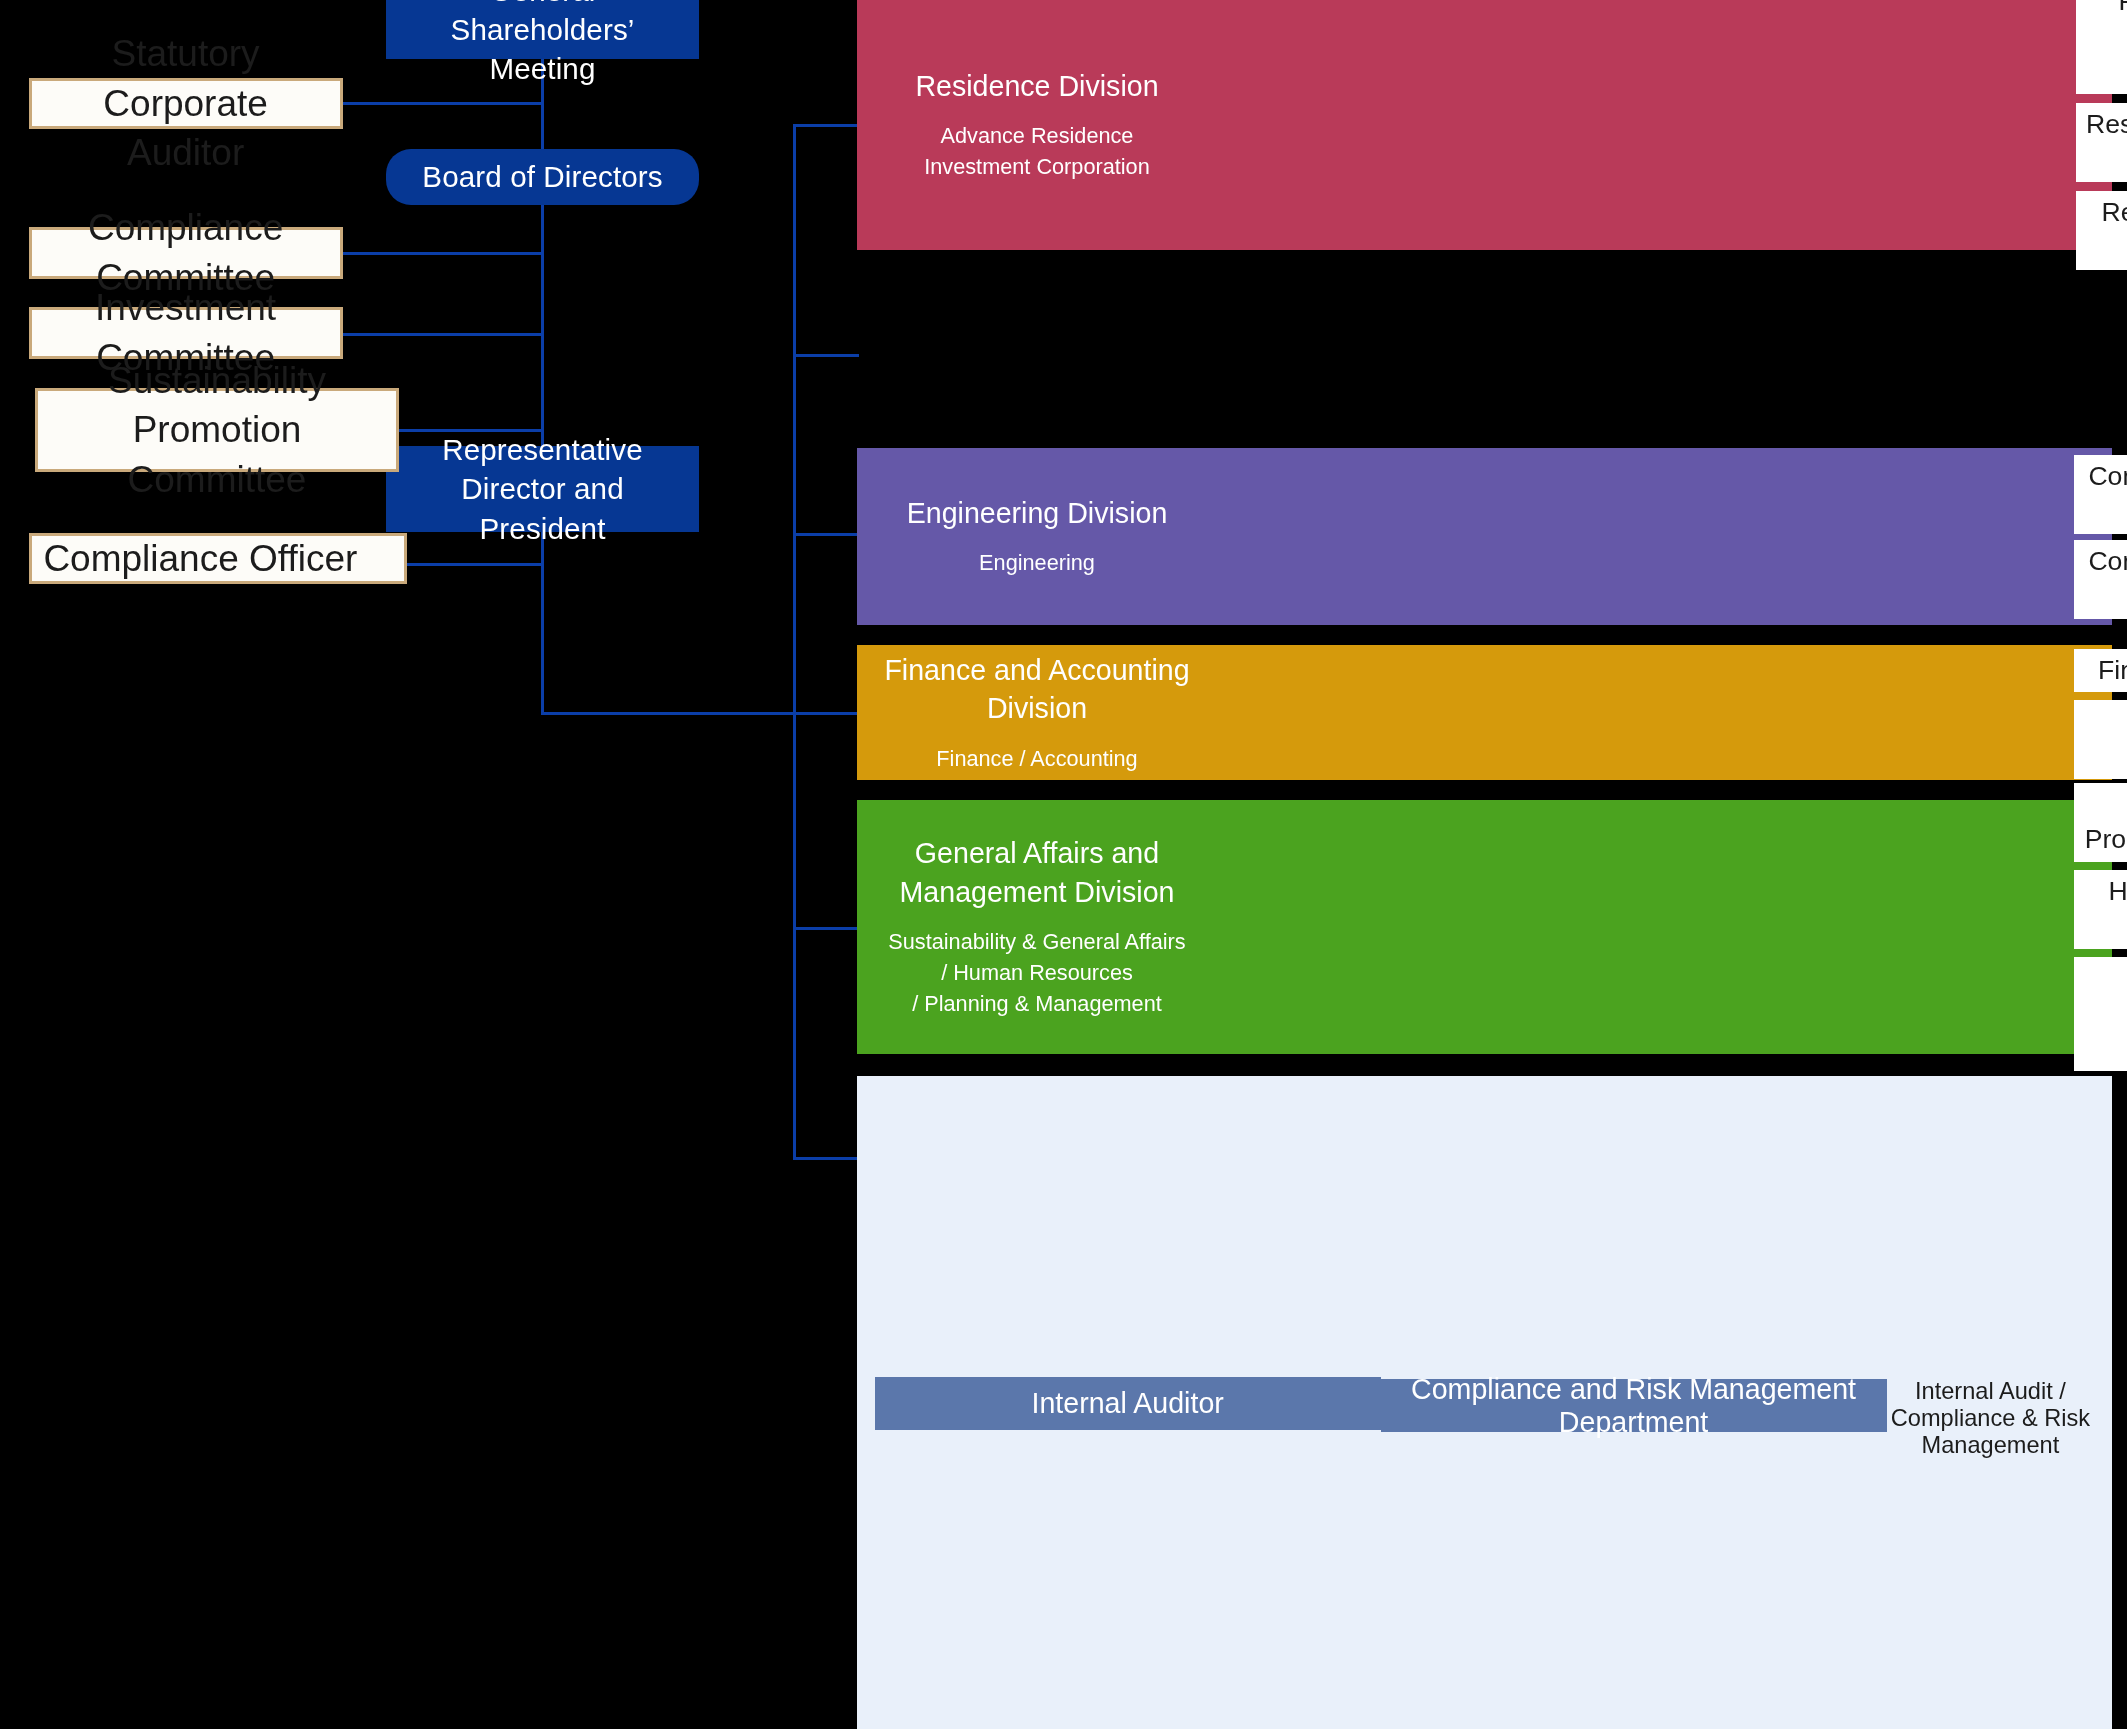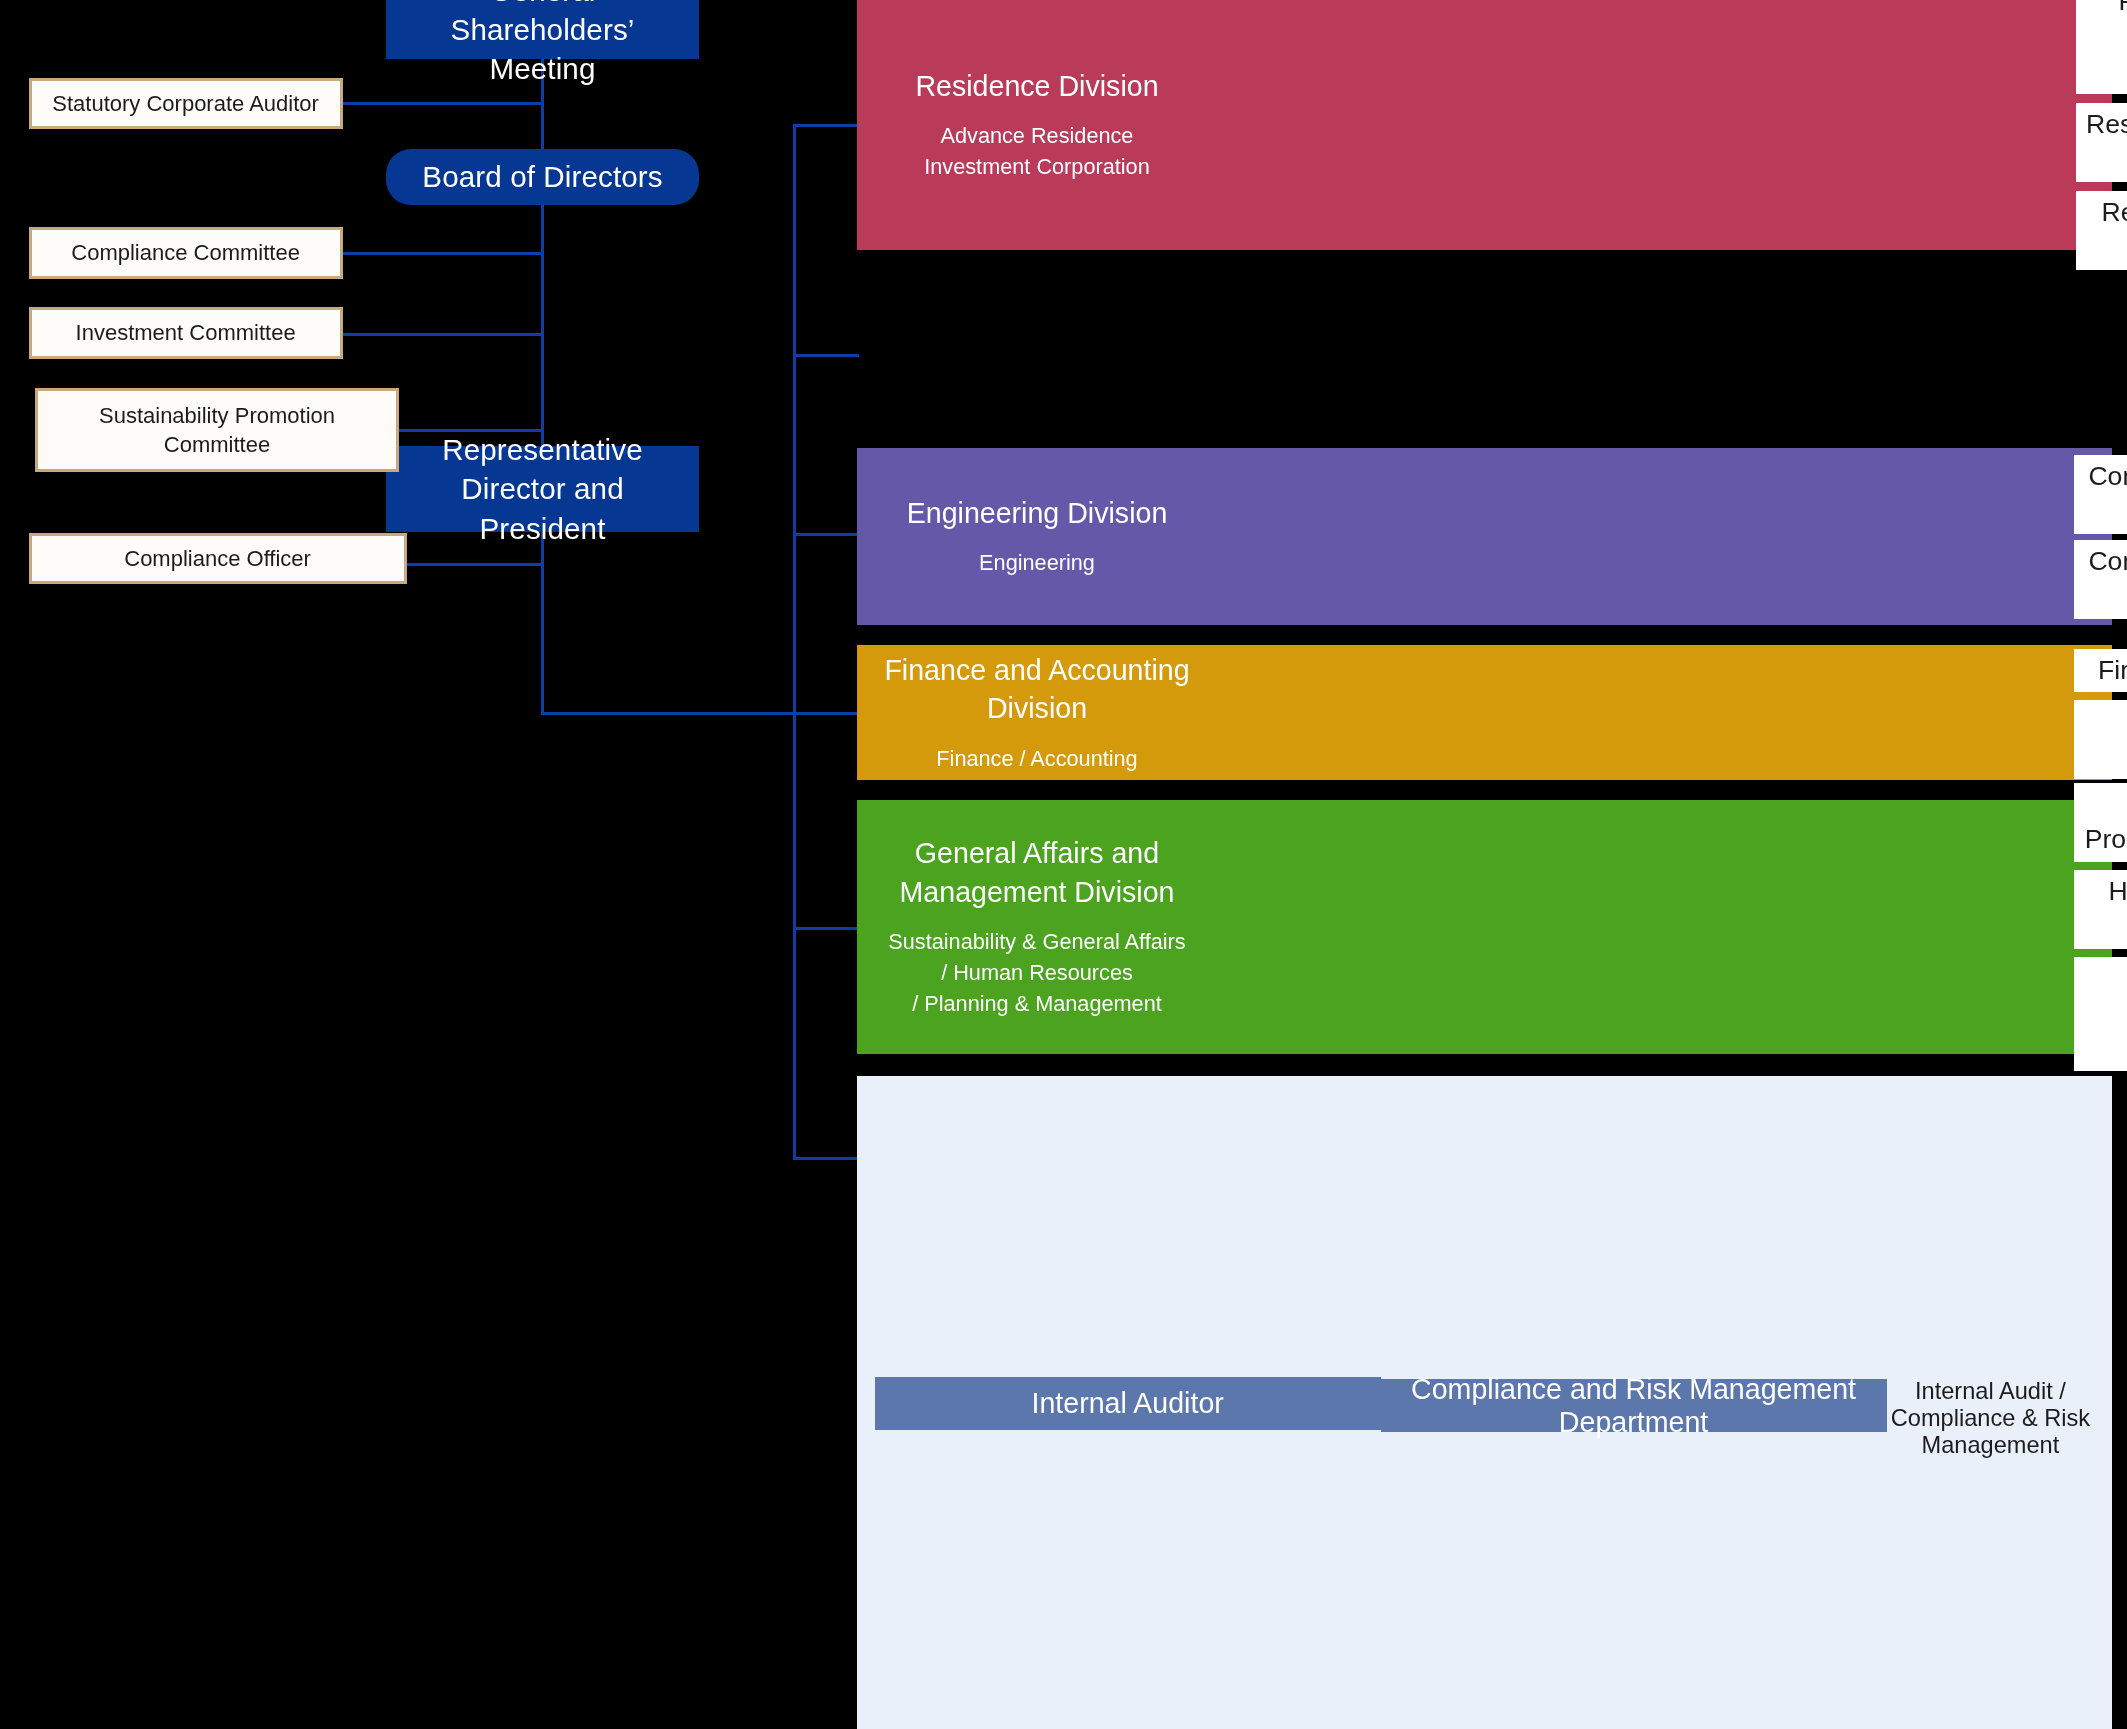--- a/index.html
+++ b/index.html
@@ -43,23 +43,22 @@
   }
 
   
   .node-cream {
     position: absolute;
     background: #fdfcf8;
     border: 3px solid #c9a97b;
     color: #1c1c1c;
     display: flex;
     align-items: center;
-    justify-content: center;
-    text-align: center;
-    font-size: 22px;
+    text-align: center;
+    font-size: 37px;
     line-height: 1.34;
     padding: 0 11.8px;
     box-sizing: border-box;
   }
 
   
   .division {
     position: absolute;
     display: flex;
     align-items: stretch;

